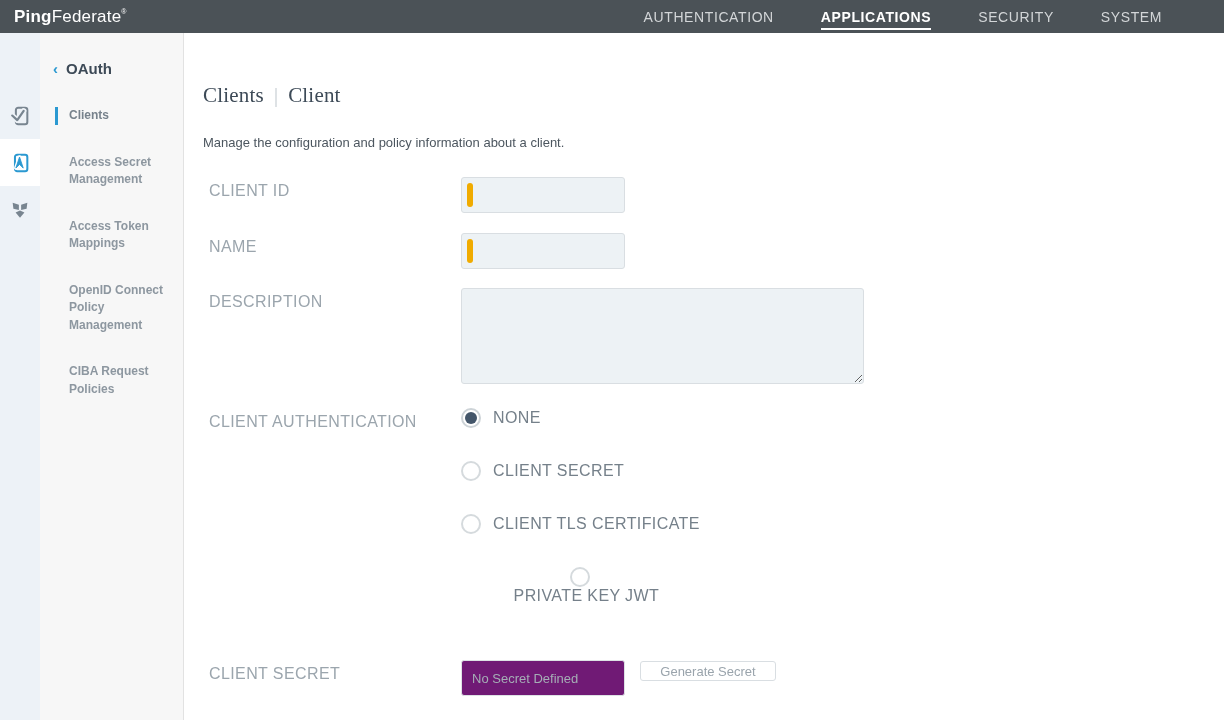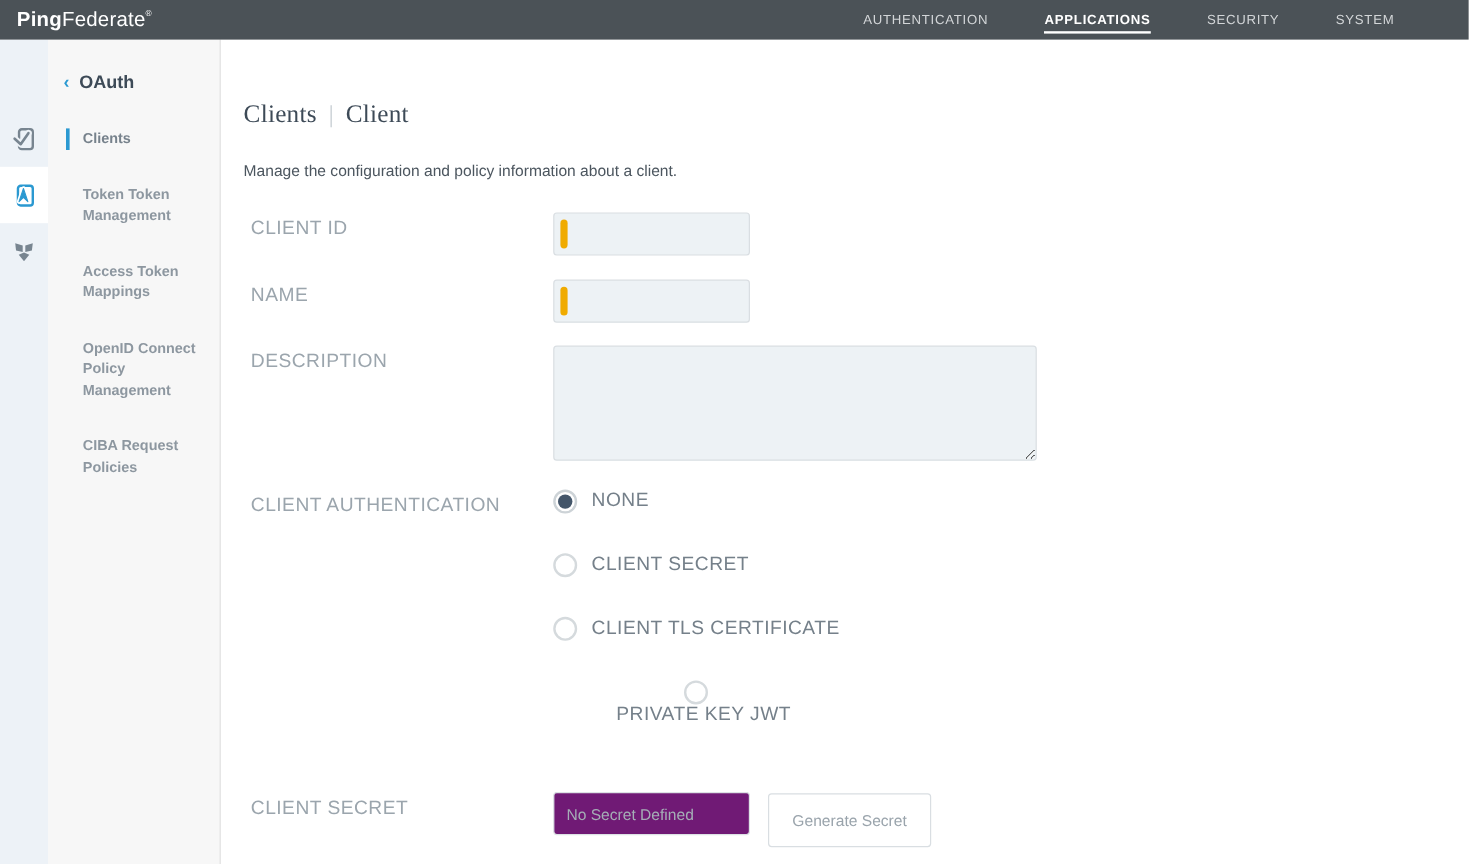--- a/index.html
+++ b/index.html
@@ -20,21 +20,21 @@
   }
   .logo { margin-left: 14px; font-size: 17px; color: #ffffff; letter-spacing: 0.2px; white-space: nowrap; }
   .logo .logo-bold { font-weight: bold; }
   .logo .logo-light { font-weight: normal; }
   .logo .tm { font-size: 7px; vertical-align: top; position: relative; top: 1px; }
   .topnav {
     position: absolute; right: 62px; top: 0; height: 33px;
     display: flex; align-items: center; gap: 47px;
   }
   .topnav .nav-item {
-    font-size: 11px; letter-spacing: 0.6px; color: #d3d6d8;
+    font-size: 14px; letter-spacing: 0.6px; color: #d3d6d8;
     cursor: pointer; padding-bottom: 0;
   }
   .topnav .nav-item.active {
     color: #ffffff; font-weight: bold;
     border-bottom: 2px solid #ffffff; padding-bottom: 3px; margin-bottom: -5px;
   }
 
   
   .icon-rail {
     position: absolute; top: 33px; left: 0; width: 40px; height: 687px;
@@ -130,21 +130,21 @@
   .secret-controls { display: flex; align-items: flex-start; }
   .secret-input {
     width: 164px; height: 36px;
     background: #701a75; border: 1px solid #dde2e5; border-radius: 3px;
     padding: 0 10px; font-size: 13px; color: #a5aeb6;
     font-family: "Liberation Sans", sans-serif; outline: none;
   }
   .secret-input::placeholder { color: #a5aeb6; opacity: 1; }
   .generate-btn {
     margin-left: 15px; margin-top: 1px;
-    width: 136px; height: 45px;
+    width: 136px; height: 20px;
     background: #ffffff; border: 1px solid #d9dee2; border-radius: 3px;
     font-size: 13px; color: #9aa4ac; font-family: "Liberation Sans", sans-serif;
     cursor: pointer;
   }
   .checkbox-row { display: flex; align-items: center; cursor: pointer; }
   .checkbox {
     width: 19px; height: 19px; background: #ffffff;
     border: 1px solid #ccd2d6; border-radius: 2px; flex: 0 0 19px;
   }
   .checkbox-label { margin-left: 13px; font-size: 12.5px; color: #8d97a0; letter-spacing: 0.4px; }
@@ -194,21 +194,21 @@
   </div>
 </div>
 
 <div class="sidebar">
   <div class="sidebar-header">
     <span class="chev">‹</span>
     <span class="sb-title">OAuth</span>
   </div>
   <div class="sidebar-menu">
     <div class="menu-item active">Clients</div>
-    <div class="menu-item">Token Token Management</div>
+    <div class="menu-item">Access Secret Management</div>
     <div class="menu-item">Access Token Mappings</div>
     <div class="menu-item">OpenID Connect Policy Management</div>
     <div class="menu-item">CIBA Request Policies</div>
   </div>
 </div>
 
 <div class="main">
   <h1 class="page-title"><span>Clients</span><span class="crumb-sep">|</span><span>Client</span></h1>
   <div class="page-subtitle">Manage the configuration and policy information about a client.</div>
 

